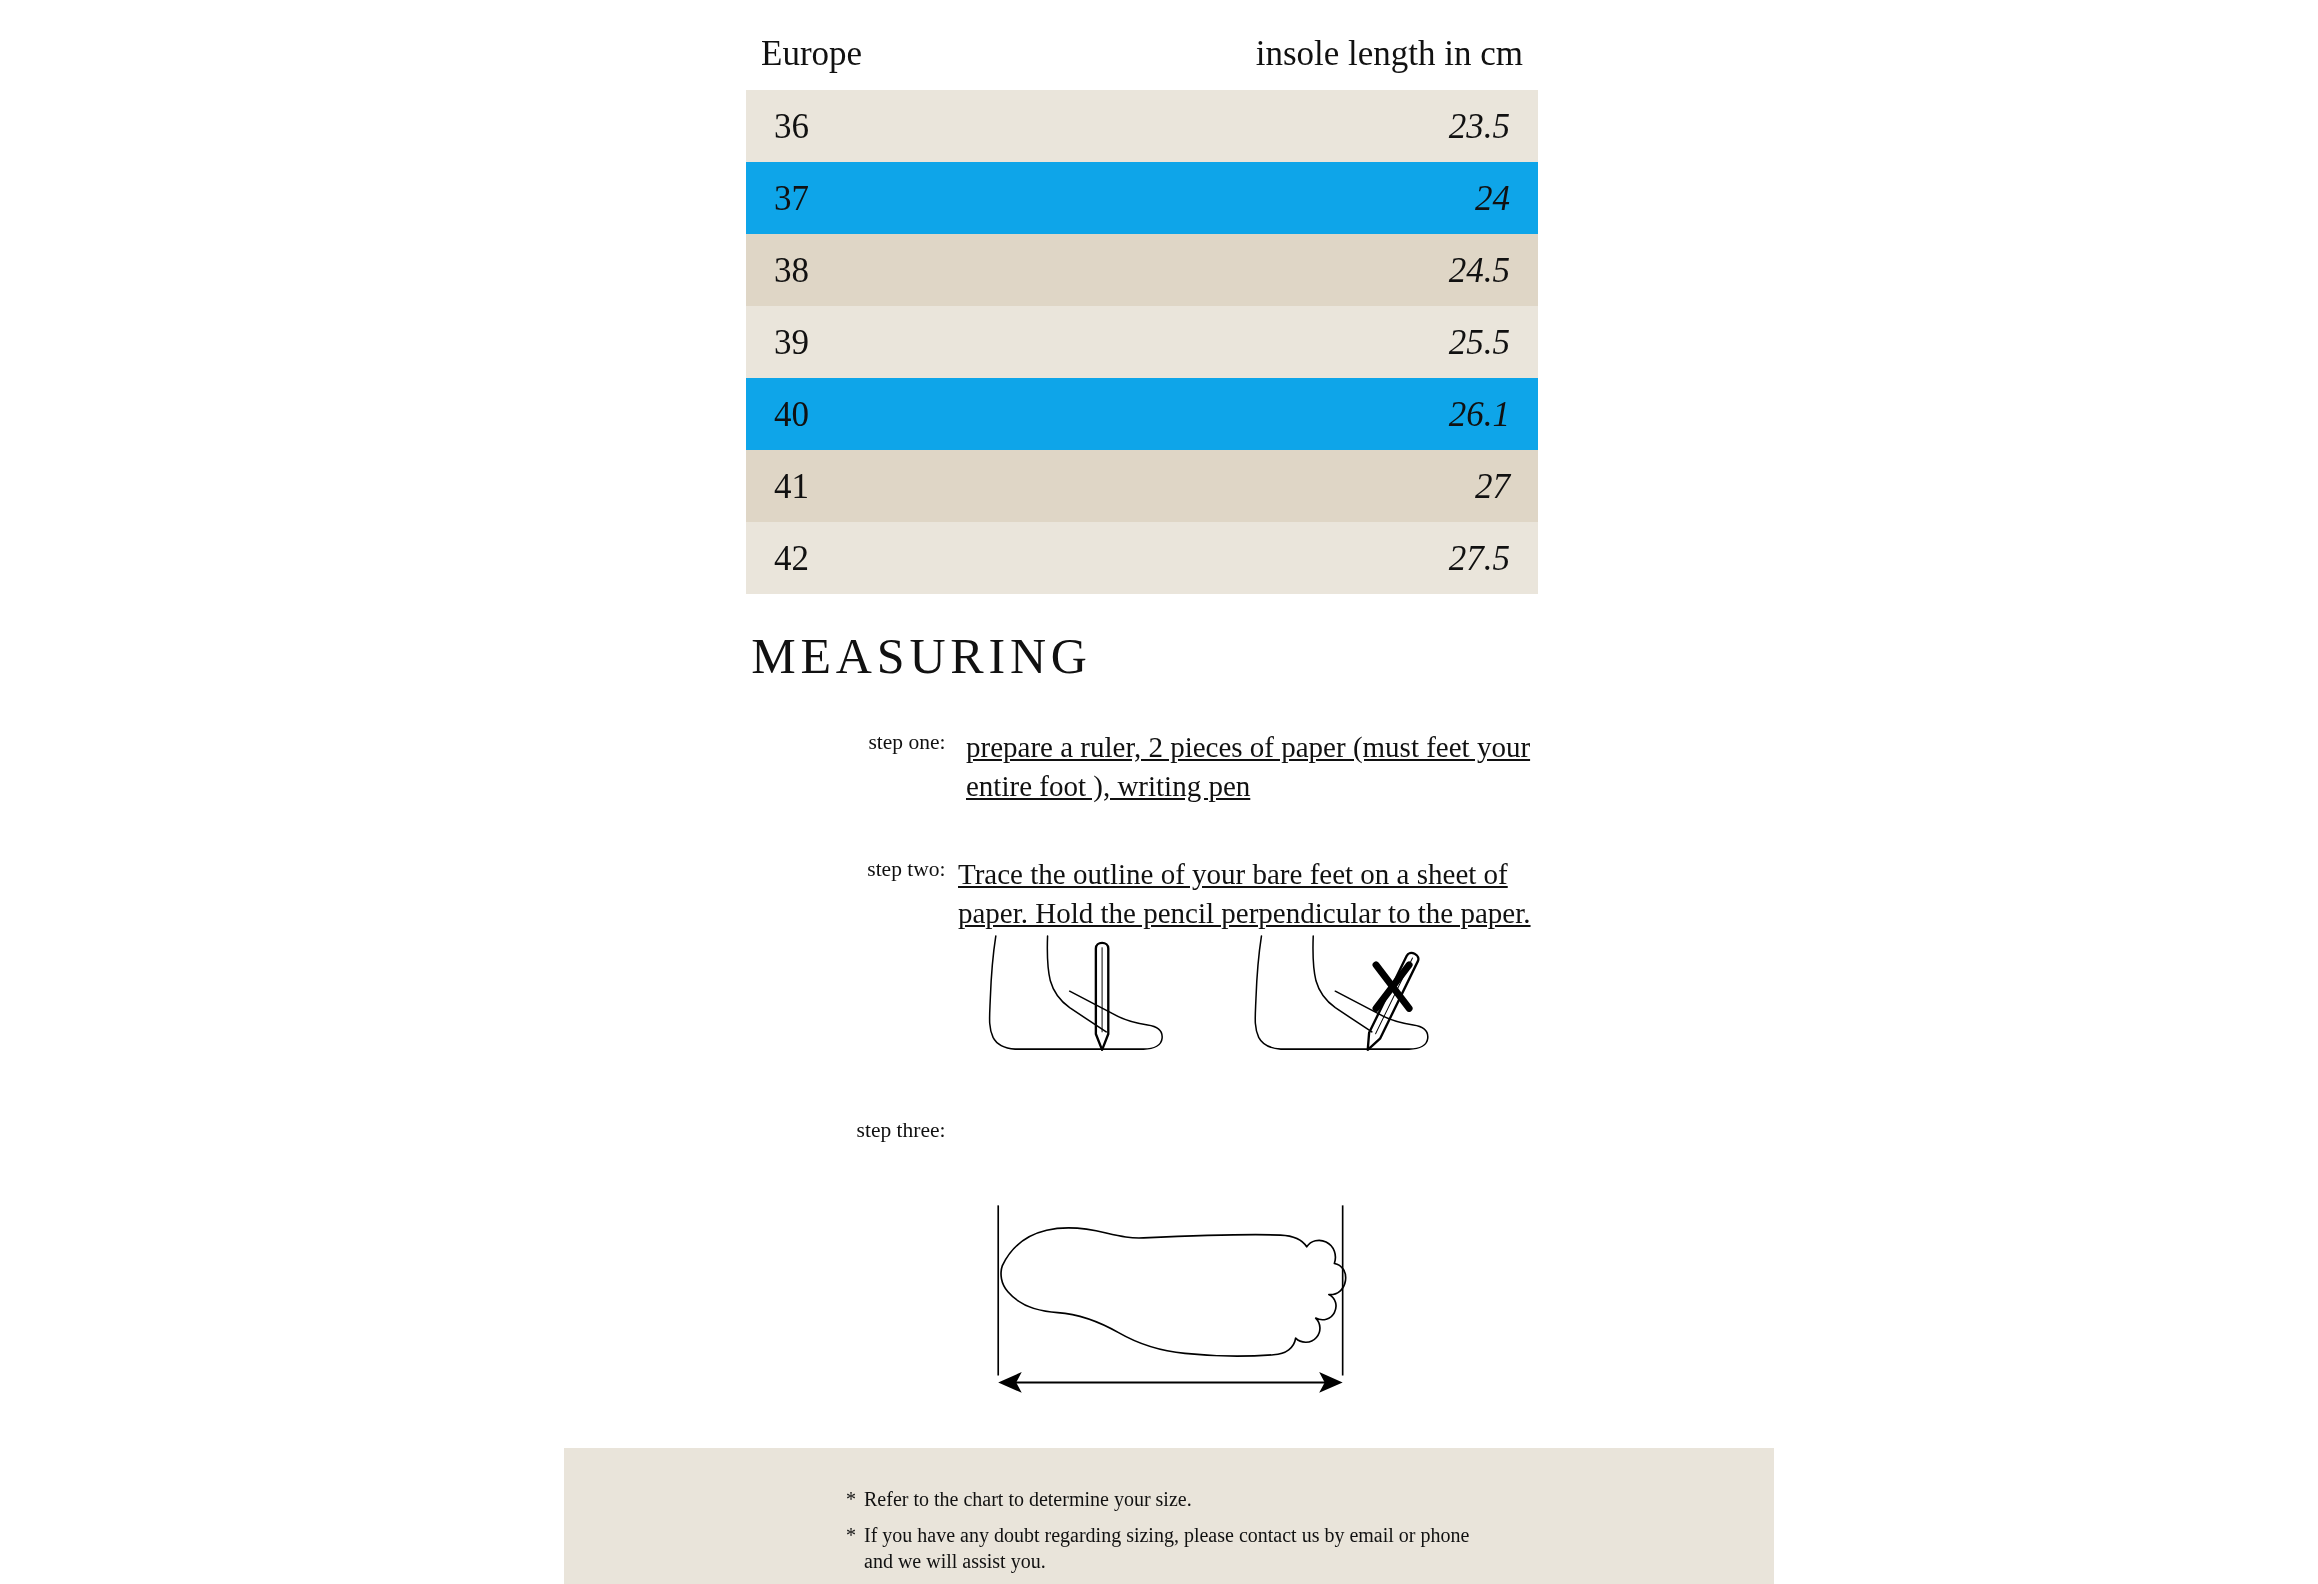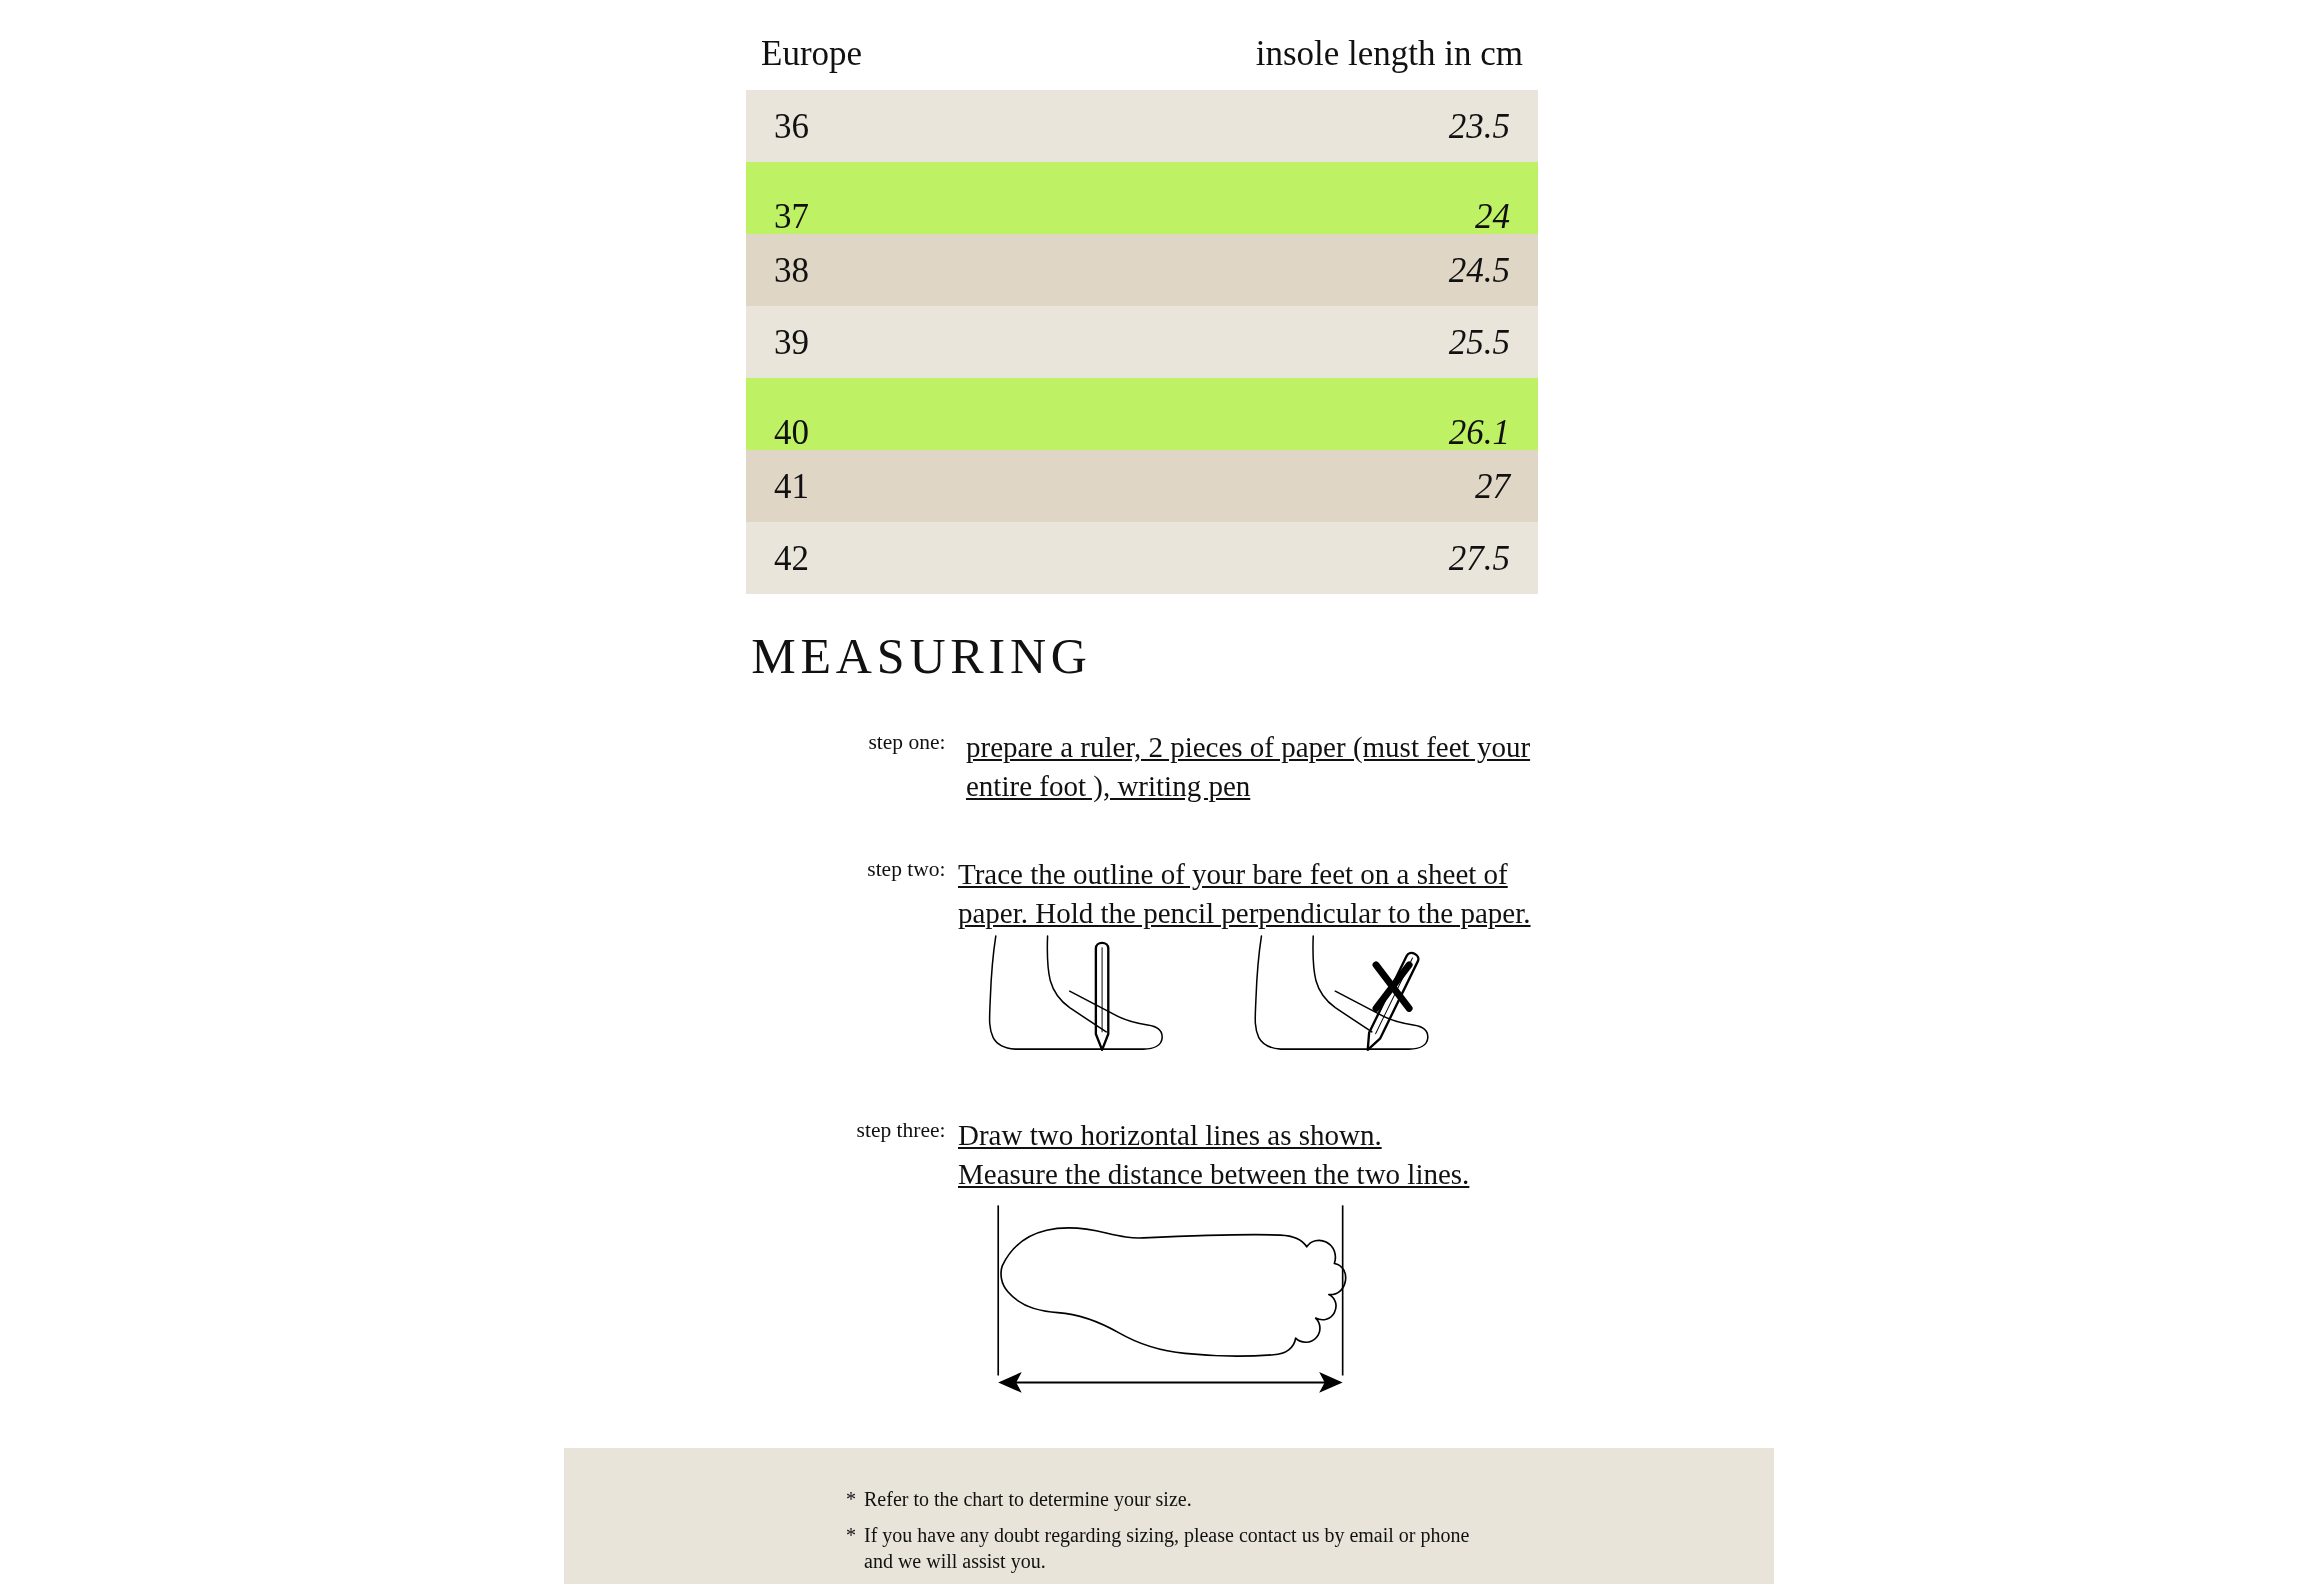--- a/index.html
+++ b/index.html
@@ -47,21 +47,21 @@
     box-sizing: border-box;
   }
   .trow .c-size,
   .trow .c-len {
     font-size: 35px;
     line-height: 1;
     white-space: nowrap;
   }
   .trow .c-len { text-align: right; font-style: italic; }
   .shade-a { background: #eae5db; }
-  .shade-b { background: #bef264; align-items: flex-end; }
+  .shade-b { background: #0ea5e9; }
   .shade-c { background: #dfd6c6; }
 
   
   #measuring-title {
     position: absolute;
     left: 0;
     top: 631px;
     width: 1843px;
     text-align: center;
     font-size: 50px;
@@ -220,22 +220,20 @@
 
     <g stroke="#000000" stroke-width="10" stroke-linecap="round">
       <line x1="589" y1="55" x2="637" y2="118"></line>
       <line x1="637" y1="55" x2="589" y2="118"></line>
     </g>
   </svg>
 </div>
 
 <div class="step-block" id="step-three-block">
   <div class="step-label">step three:</div>
-  <div class="step-text">Draw two horizontal lines as shown.
-Measure the distance between the two lines.</div>
 </div>
 
 <div id="footprint-illustration">
   <svg viewBox="0 0 600 290" width="415" height="201">
 
     <g stroke="#000000" stroke-width="2.4">
       <line x1="22" y1="6" x2="22" y2="252"></line>
       <line x1="520" y1="6" x2="520" y2="252"></line>
     </g>
 

